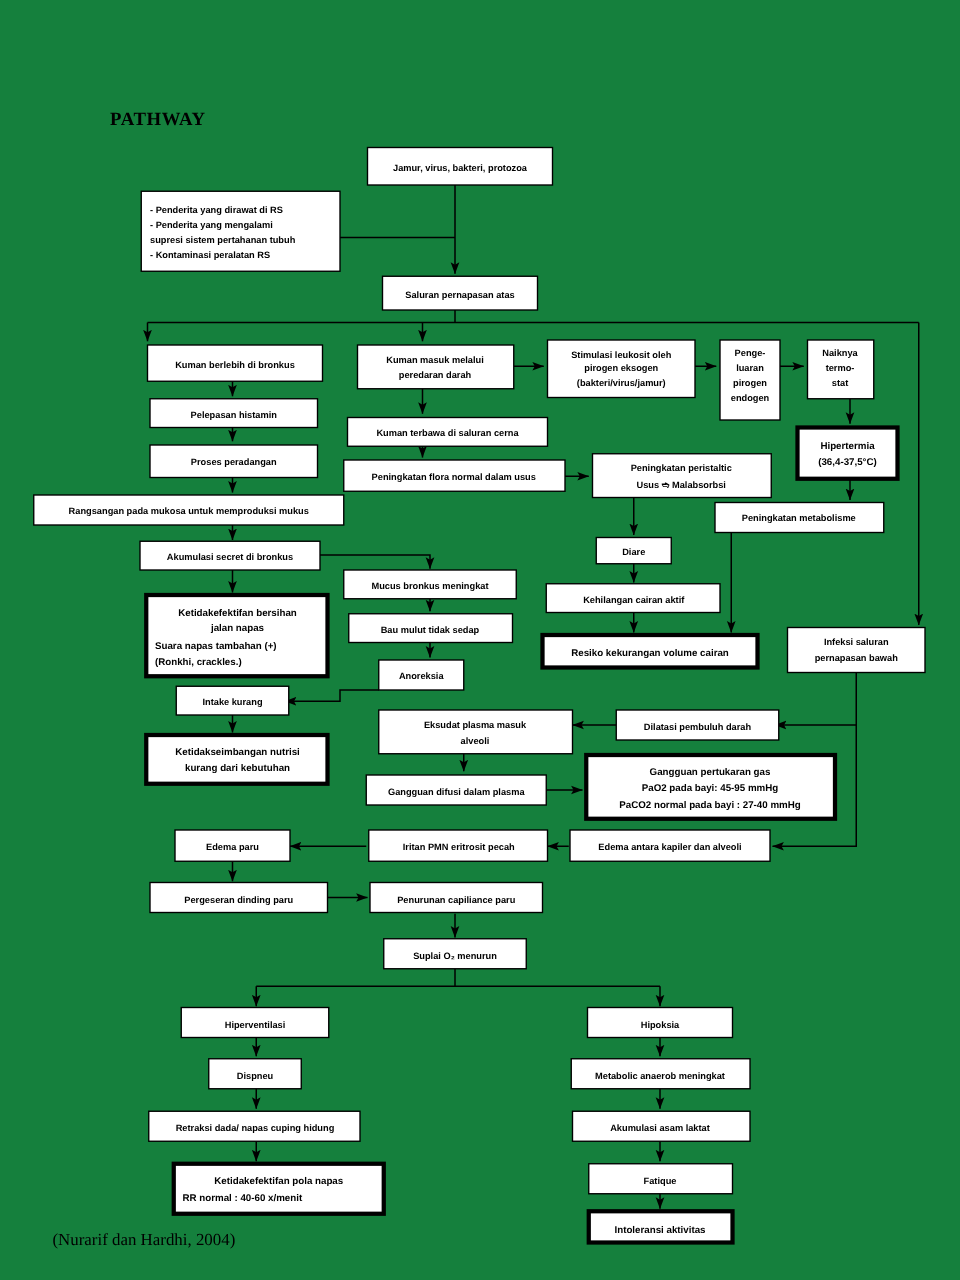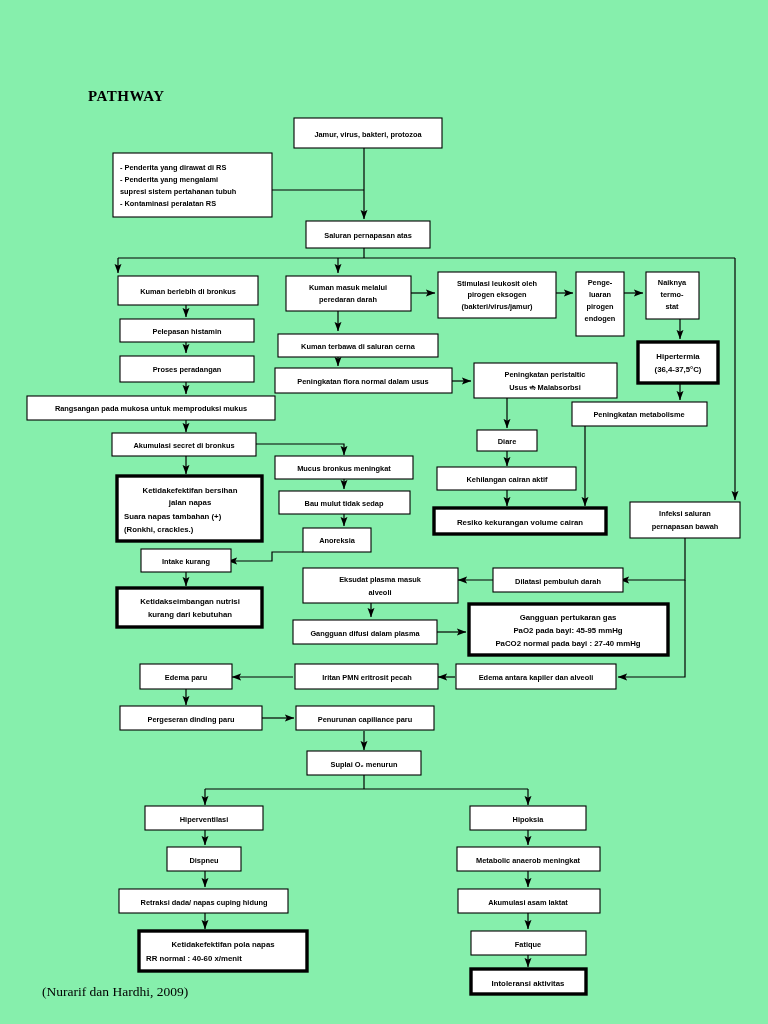--- a/index.html
+++ b/index.html
@@ -1,17 +1,17 @@
 <!DOCTYPE html>
 <html><head>
 <meta charset="utf-8">
 <style>
   html,body{margin:0;padding:0;background:#ffffff;}
   body{width:768px;height:1024px;overflow:hidden;font-family:"Liberation Sans",sans-serif;}
-  #page{position:relative;width:768px;height:1024px;background:#86efac;}
+  #page{position:relative;width:768px;height:1024px;background:#15803d;}
   #title{
     position:absolute;left:88px;top:88px;
     font-family:"Liberation Serif",serif;
     font-size:15px;font-weight:bold;letter-spacing:.5px;color:#000;
   }
   #caption{
     position:absolute;left:42px;top:984px;
     font-family:"Liberation Serif",serif;
     font-size:13.5px;color:#000;
   }
@@ -387,14 +387,14 @@
       </g>
 
       <g class="node bold">
         <rect x="471" y="969" width="115" height="25"></rect>
         <text x="528" y="986">Intoleransi aktivitas</text>
       </g>
 
     </g>
   </svg>
 
-  <div id="caption">(Nurarif dan Hardhi, 2009)</div>
+  <div id="caption">(Nurarif dan Hardhi, 2004)</div>
 </div>
 
 </body></html>

